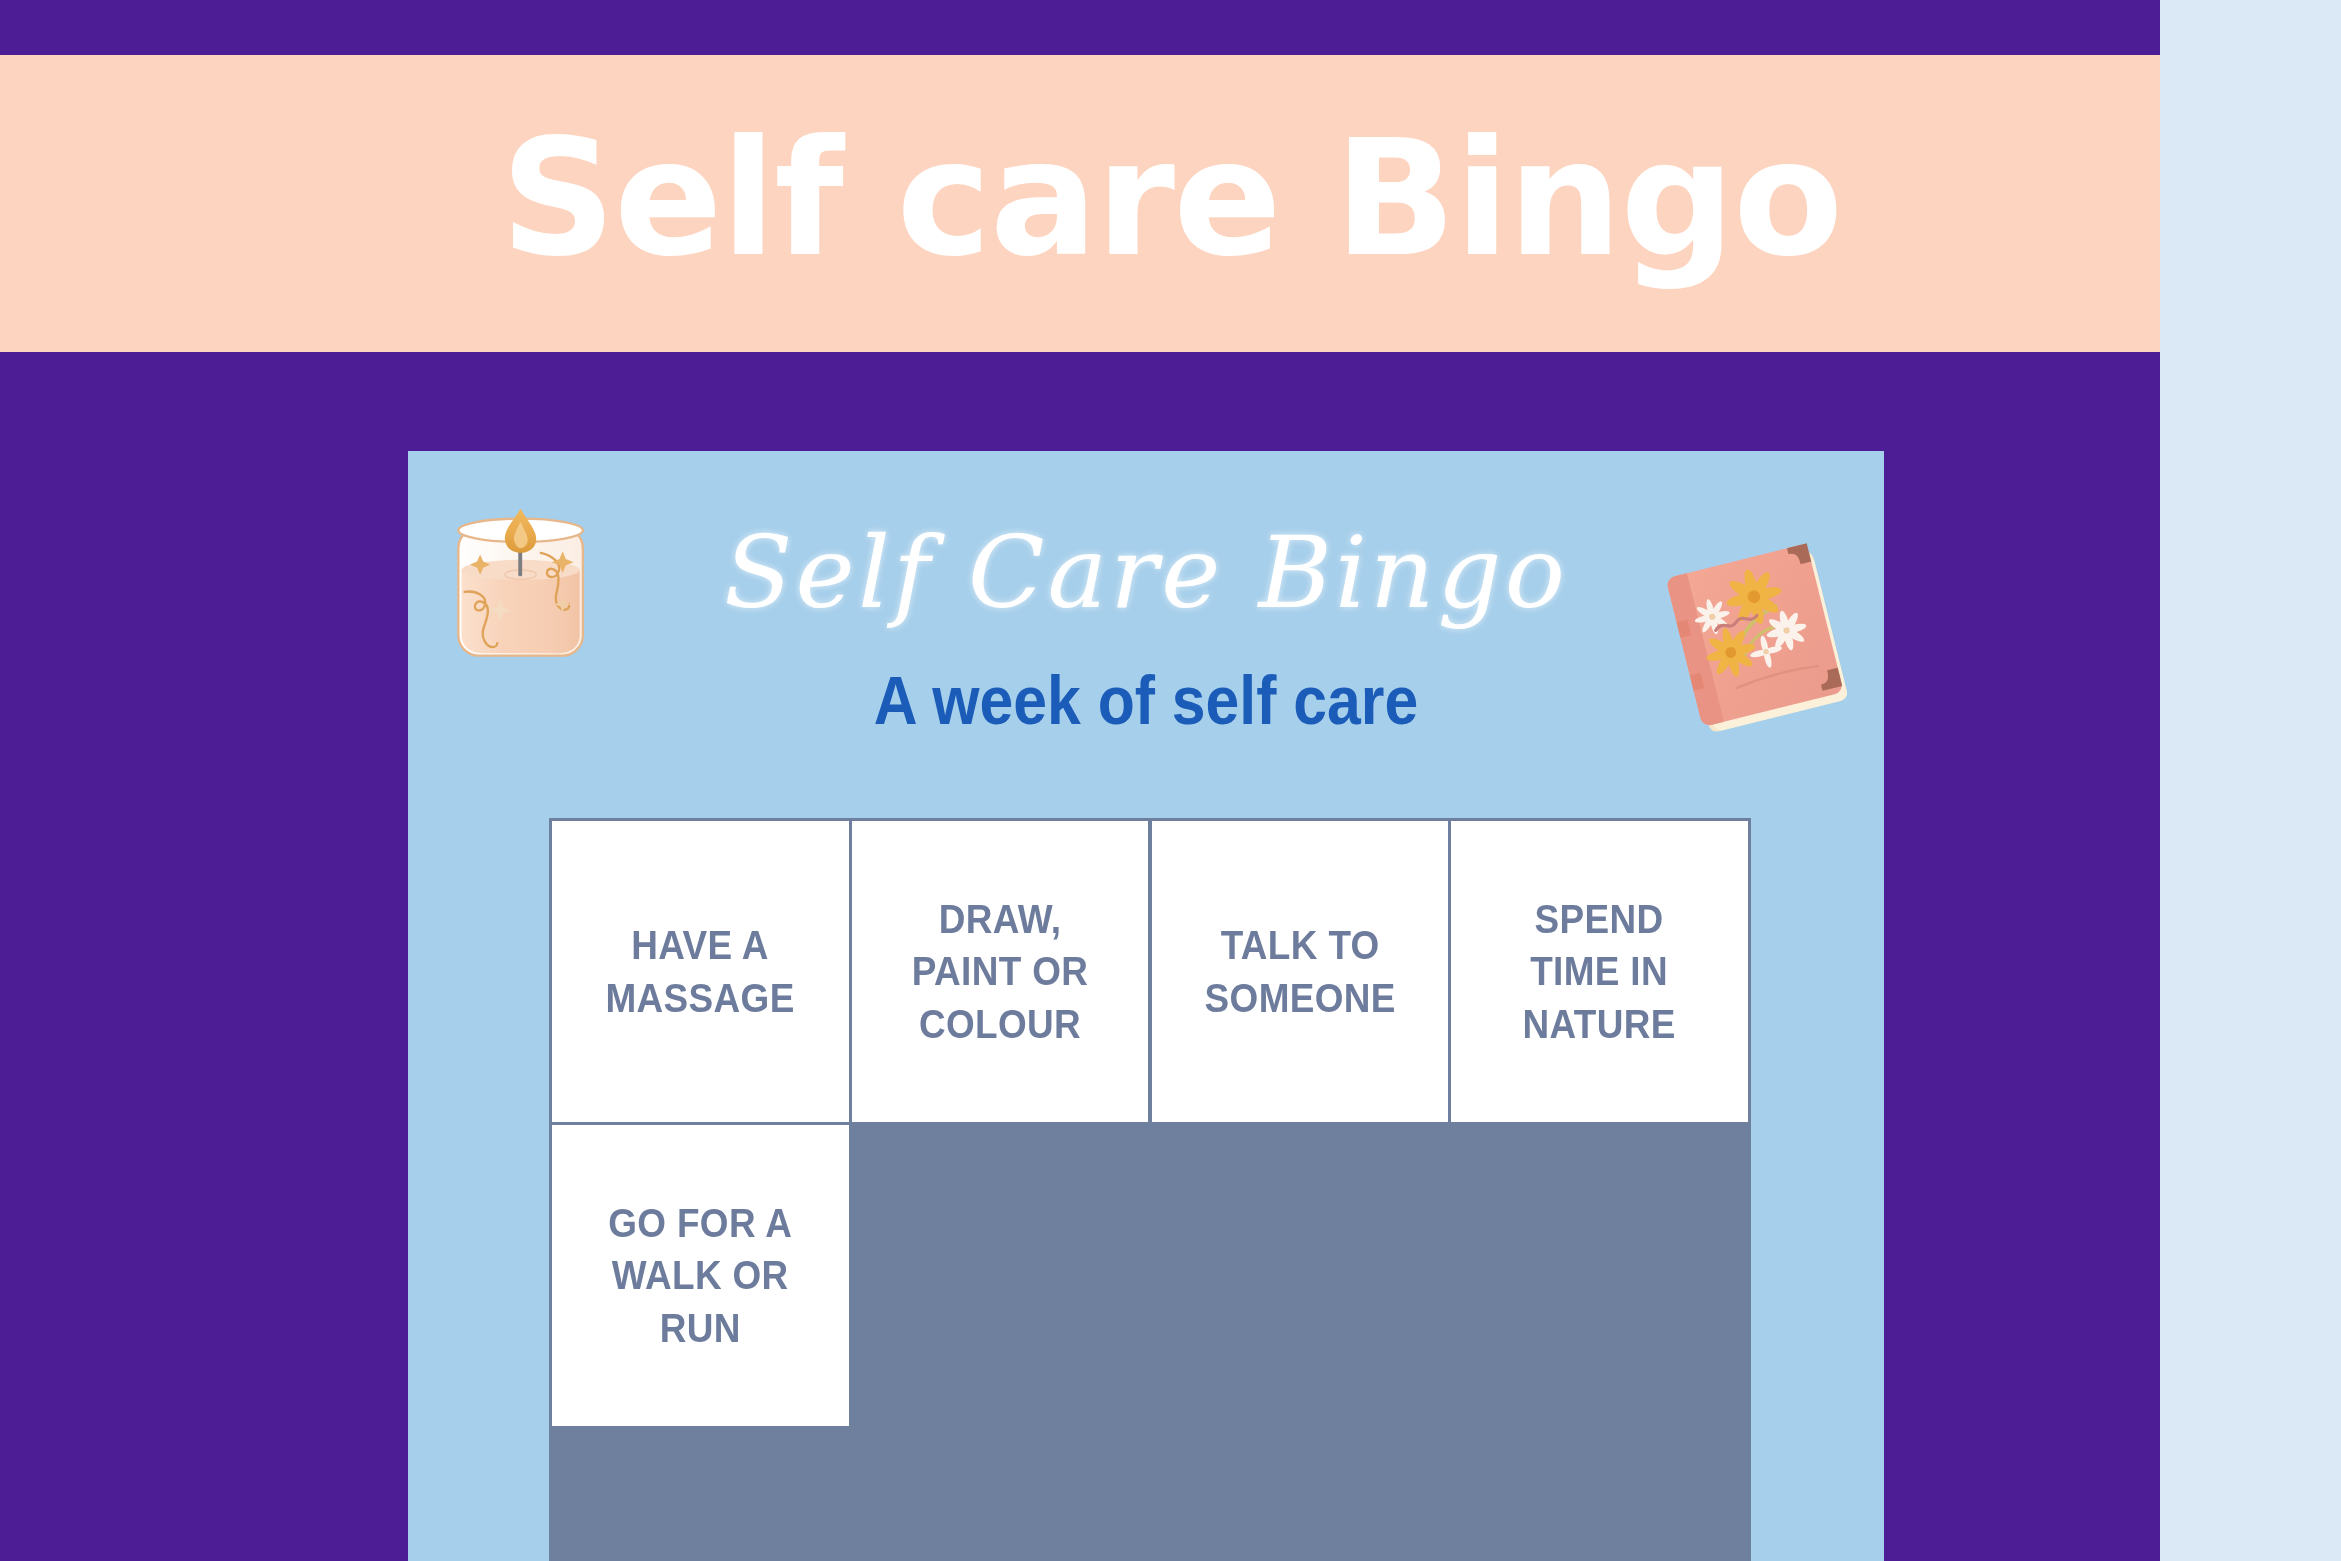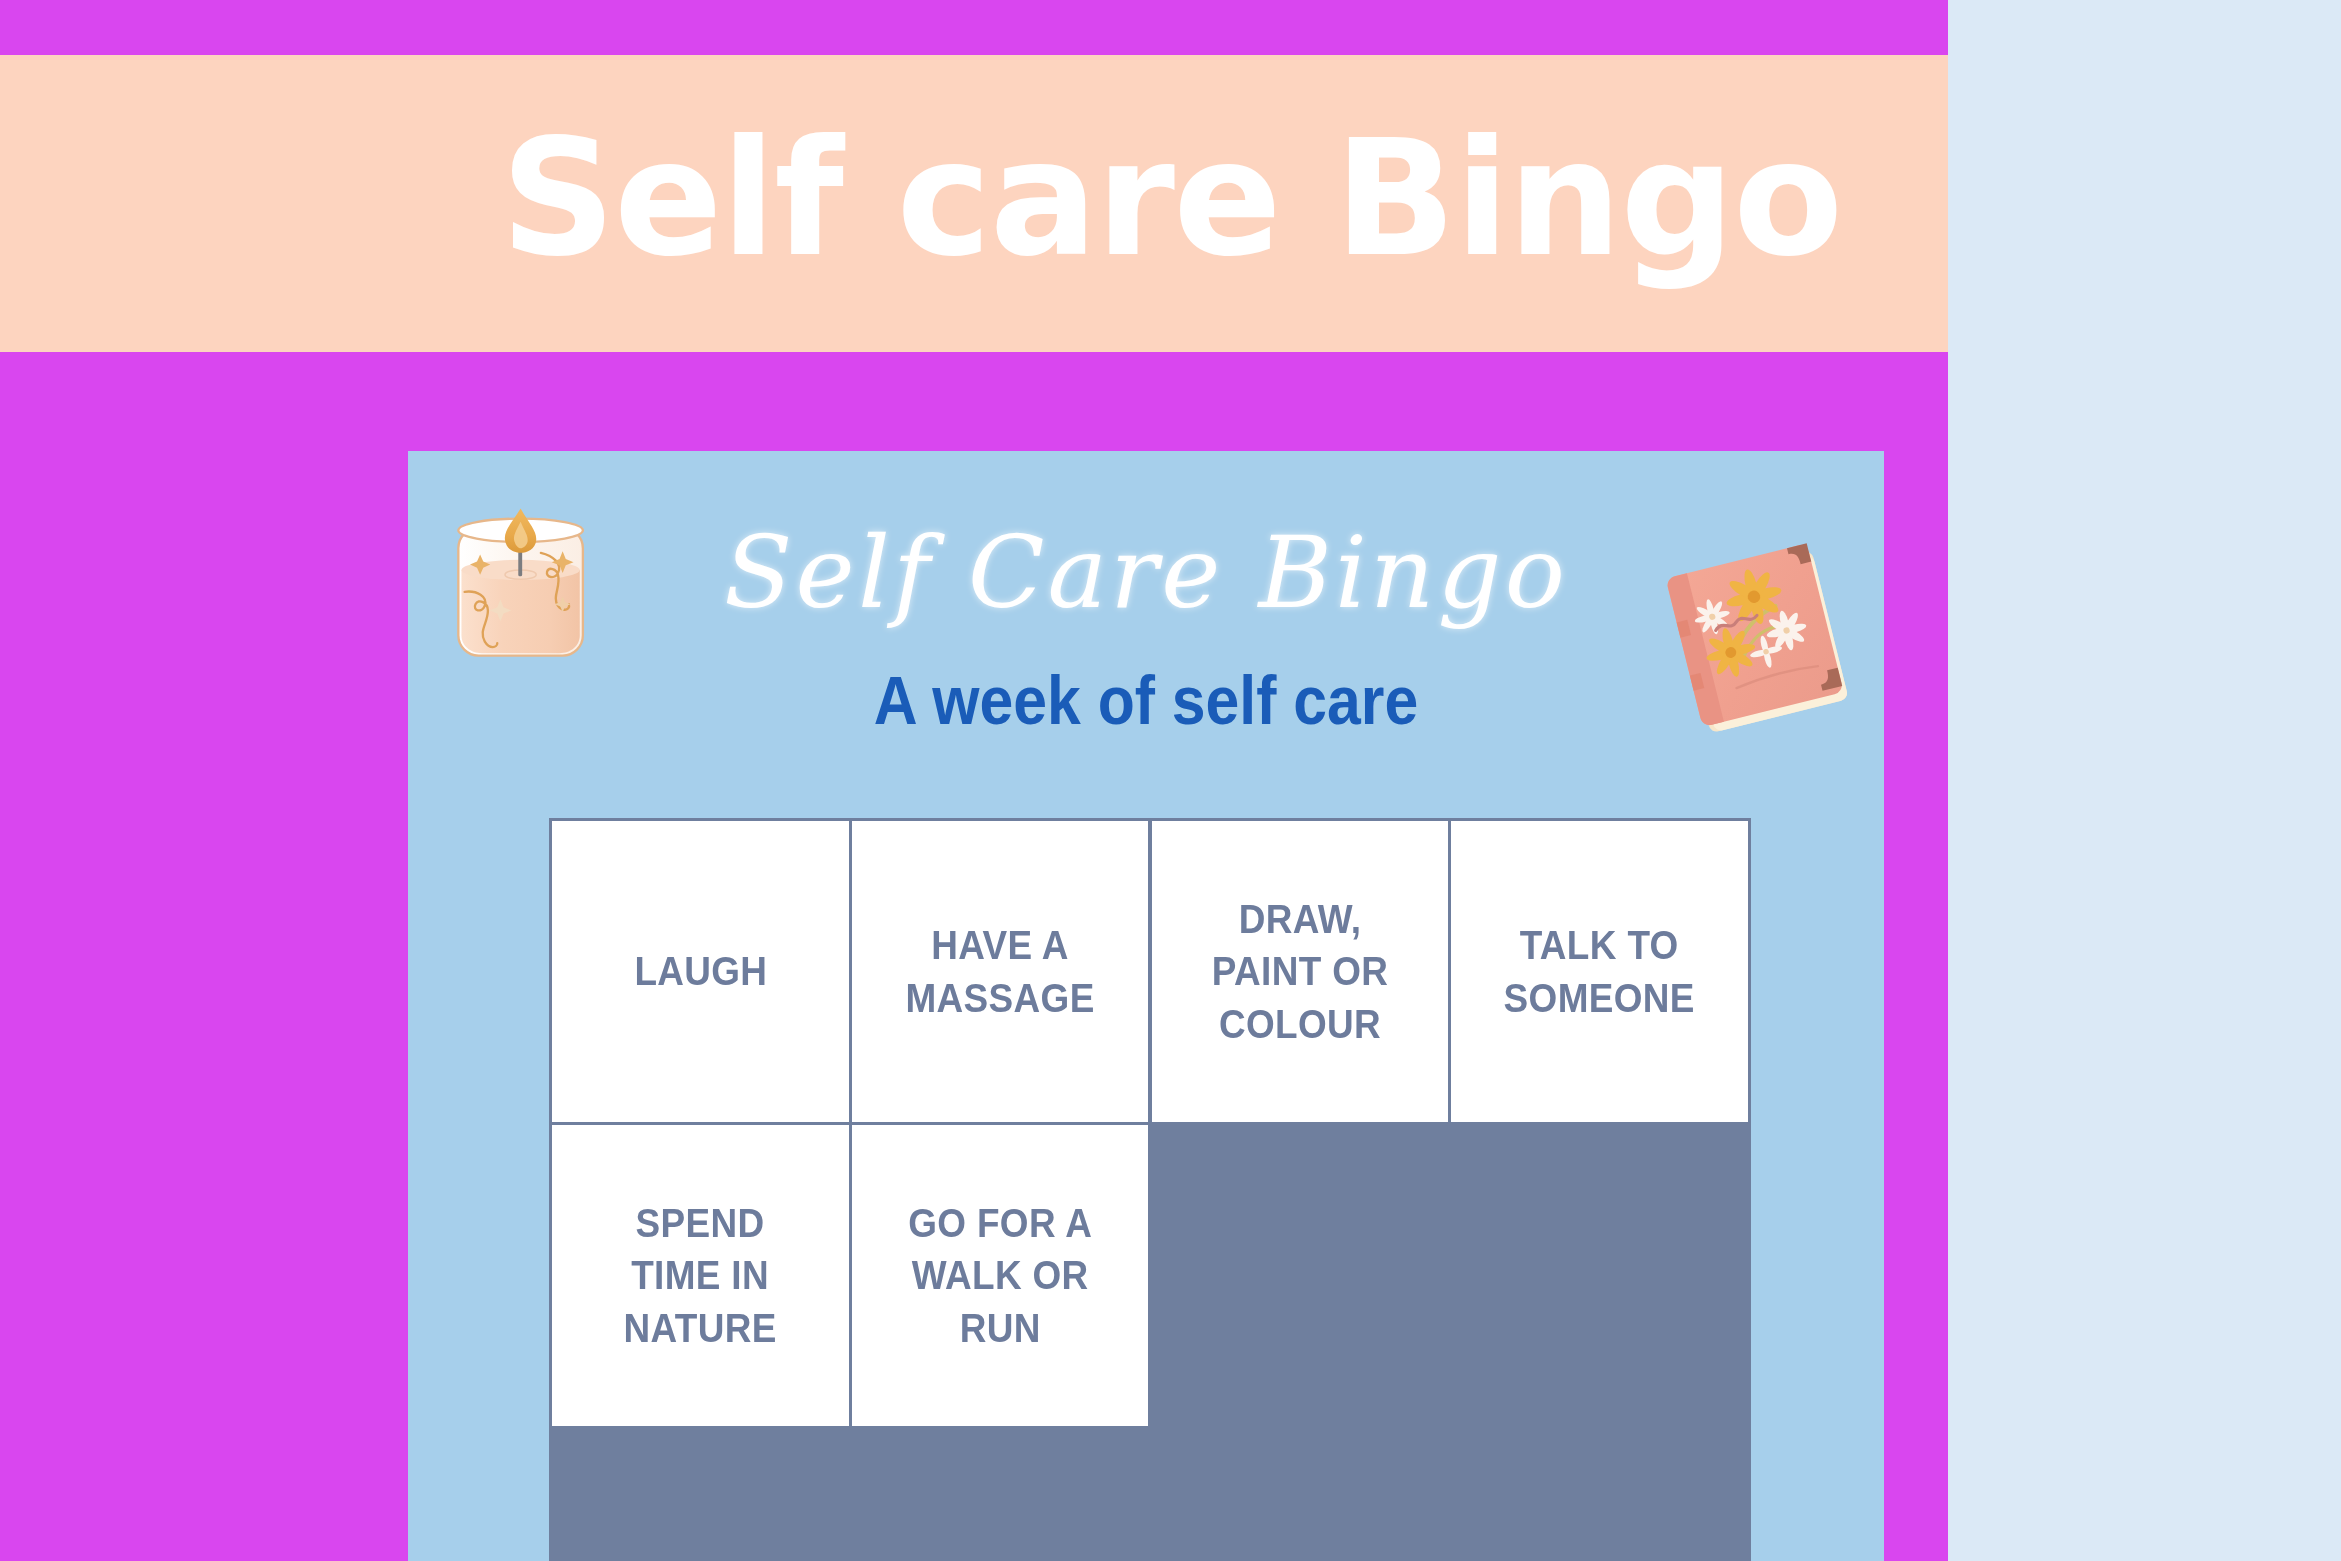--- a/index.html
+++ b/index.html
@@ -8,23 +8,23 @@
   }
   body {
     width: 2342px;
     height: 1561px;
     overflow: hidden;
     background: #dbe9f6;
     font-family: "Liberation Sans", sans-serif;
   }
   #page {
     position: relative;
-    width: 1948px;
+    width: 2160px;
     height: 1561px;
-    background: #d946ef;
+    background: #4c1d95;
     overflow: hidden;
   }
 
   
   #banner {
     position: absolute;
     left: 0;
     top: 55px;
     width: 2342px;
     height: 297px;
@@ -303,23 +303,20 @@
             <path d="M92 196 C 130 190, 170 190, 200 194" fill="none" stroke="#dc8e7e" stroke-width="3" stroke-linecap="round" opacity="0.75"></path>
           </g>
         </svg>
       </div>
 
       <div id="card-title">Self Care Bingo</div>
       <div id="card-subtitle">A week of self care</div>
     </div>
 
     <div id="bingo-grid">
-      <div class="cell">
-          <span class="cell-label">LAUGH</span>
-        </div>
 
       <div class="cell">
           <span class="cell-label">HAVE A
 MASSAGE</span>
         </div>
 
       <div class="cell">
           <span class="cell-label">DRAW,
 PAINT OR
 COLOUR</span>

